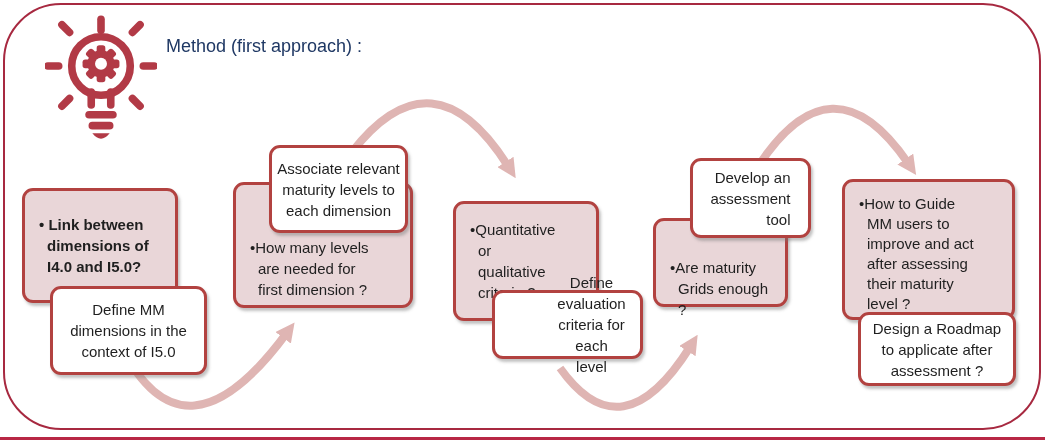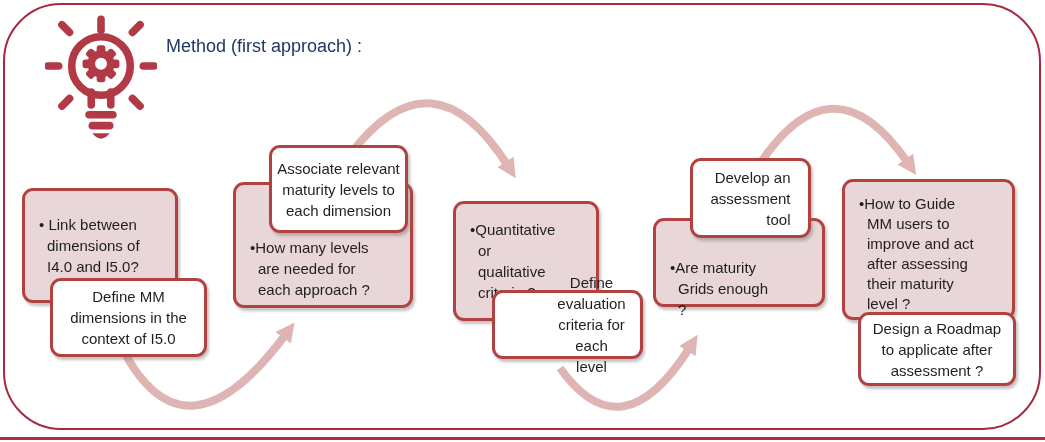--- a/index.html
+++ b/index.html
@@ -33,27 +33,27 @@
     display:flex;align-items:center;justify-content:center;
     text-align:center;white-space:pre-line;
     box-shadow:2px 3px 3px rgba(120,120,120,0.45);
   }
   .box.pink{
     background:#e9d6d8;
     justify-content:flex-start;text-align:left;
     padding-left:22px;text-indent:-8px;
   }
   
-  .q1{left:22px;top:188px;width:156px;height:115px;}
-  .a1{left:50px;top:278px;width:157px;height:79px;}
+  .q1{left:22px;top:188px;width:156px;height:115px;font-weight:bold;}
+  .a1{left:50px;top:286px;width:157px;height:89px;}
   .q2{left:233px;top:182px;width:180px;height:126px;align-items:flex-start;padding-top:52px;padding-left:18px;}
   .a2{left:269px;top:145px;width:139px;height:88px;}
   .q3{left:453px;top:190px;width:146px;height:120px;margin-top:11px;}
   .a3{left:492px;top:290px;width:151px;height:69px;padding-left:48px;}
-  .q4{left:653px;top:218px;width:172px;height:89px;align-items:flex-start;padding-top:36px;padding-left:18px;}
+  .q4{left:653px;top:218px;width:135px;height:89px;align-items:flex-start;padding-top:36px;padding-left:18px;}
   .a4{left:690px;top:158px;width:121px;height:80px;text-align:right;}
   .q5{left:842px;top:179px;width:173px;height:141px;align-items:flex-start;padding-top:12px;line-height:20px;}
   .a5{left:858px;top:312px;width:158px;height:74px;}
 </style>
 </head>
 <body>
 
 <div id="stage">
 
   <div class="frame"></div>
@@ -112,21 +112,21 @@
 
   <div class="box pink q1">• Link between
 dimensions of
 I4.0 and I5.0?</div>
   <div class="box a1">Define MM
 dimensions in the
 context of I5.0</div>
 
   <div class="box pink q2">•How many levels
 are needed for
-each approach ?</div>
+first dimension ?</div>
   <div class="box a2">Associate relevant
 maturity levels to
 each dimension</div>
 
   <div class="box pink q3">•Quantitative
 or
 qualitative
 criteria ?</div>
   <div class="box a3">Define
 evaluation

